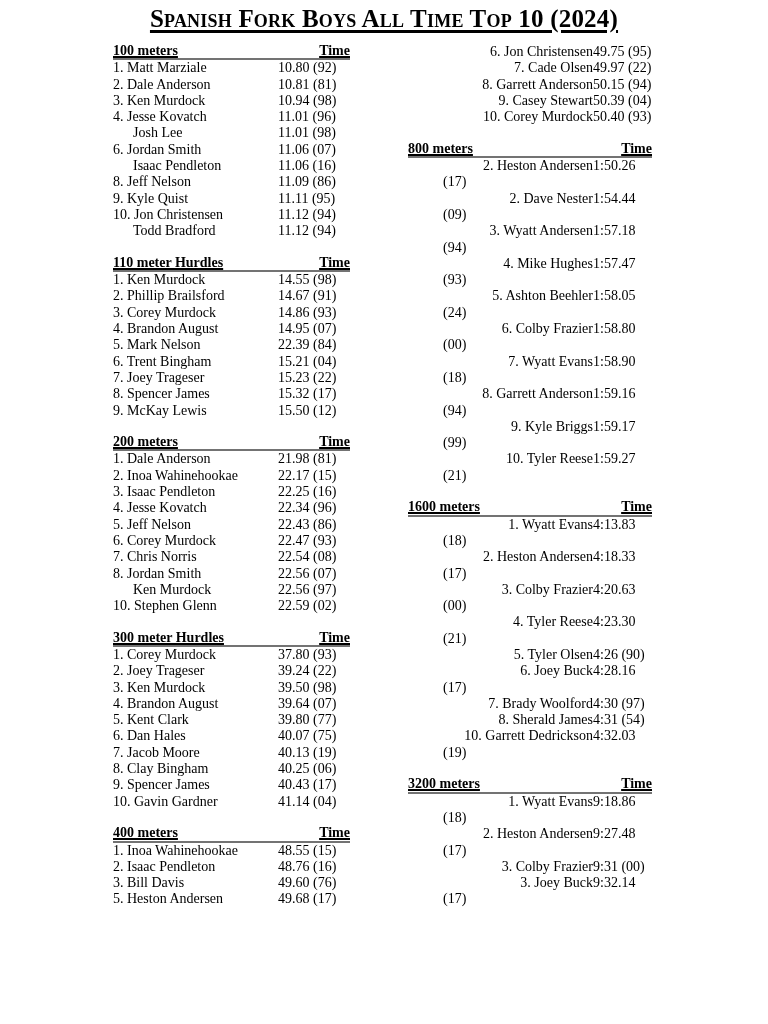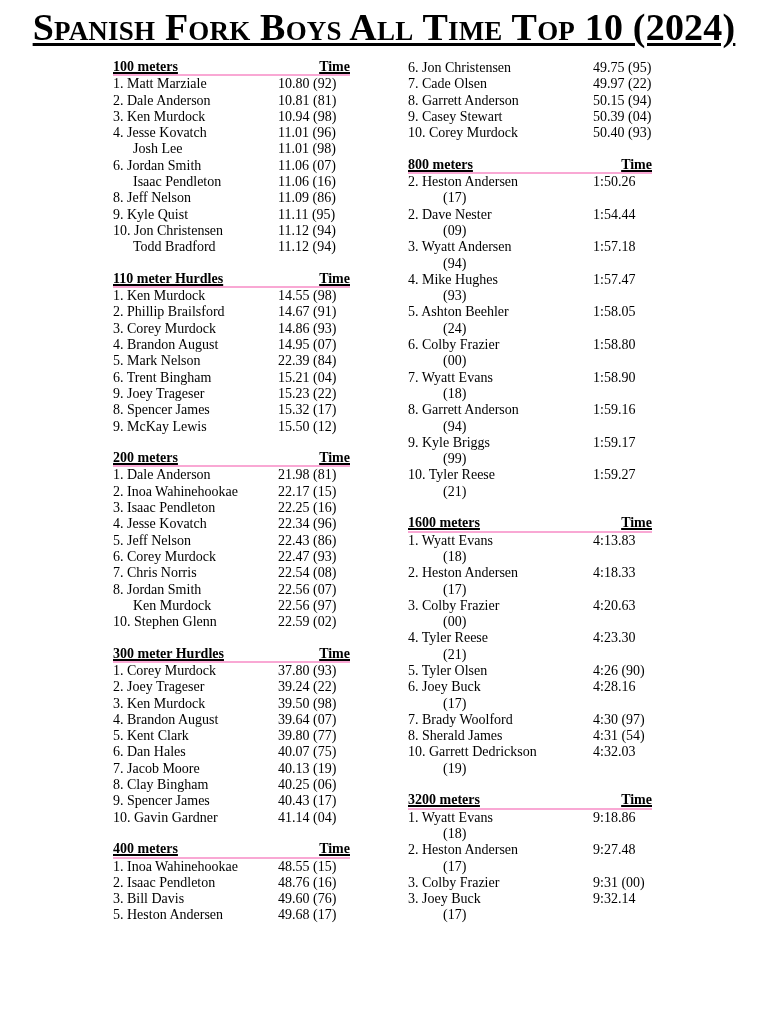--- a/index.html
+++ b/index.html
@@ -12,21 +12,21 @@
     color: #000;
     font-family: "Liberation Serif", serif;
     overflow: hidden;
   }
   .title-wrap {
     text-align: center;
     padding-top: 5px;
   }
   .title {
     display: inline-block;
-    font-size: 38px;
+    font-size: 25px;
     font-weight: 700;
     font-variant: small-caps;
     letter-spacing: 0.2px;
     text-decoration: underline;
     text-decoration-thickness: 2.5px;
     text-underline-offset: 3px;
     white-space: nowrap;
   }
   .cols {
     display: flex;
@@ -37,32 +37,32 @@
     font-size: 14px;
     line-height: 16.3px;
   }
   .col-left  { width: 237px; margin-right: 58px; }
   .col-right { width: 244px; }
   .section { margin-bottom: 16.3px; }
   .hdr {
     display: flex;
     justify-content: space-between;
     font-weight: 700;
-    border-bottom: 2px solid #f9a8d4;
+    border-bottom: 2px solid #737373;
     height: 16.3px;
     line-height: 14.3px;
   }
   .evtname, .timelabel {
     text-decoration: underline;
     text-decoration-thickness: 1.5px;
   }
   .row { display: flex; }
   .nm { white-space: pre; }
   .col-left  .nm { width: 165px; }
-  .col-right .nm { width: 185px; }
+  .col-right .nm { width: 185px; text-align: right; }
   .nm.tie { padding-left: 20px; }
   .tm { white-space: pre; }
   .cont { white-space: pre; margin-left: 35px; }
 </style>
 </head>
 <body>
 
 <div class="page">
   <div class="title-wrap">
     <span class="title">Spanish Fork Boys All Time Top 10 (2024)</span>
@@ -142,21 +142,21 @@
           </div>
           <div class="row">
             <span class="nm">5. Mark Nelson</span>
             <span class="tm">22.39 (84)</span>
           </div>
           <div class="row">
             <span class="nm">6. Trent Bingham</span>
             <span class="tm">15.21 (04)</span>
           </div>
           <div class="row">
-            <span class="nm">9. Joey Trageser</span>
+            <span class="nm">7. Joey Trageser</span>
             <span class="tm">15.23 (22)</span>
           </div>
           <div class="row">
             <span class="nm">8. Spencer James</span>
             <span class="tm">15.32 (17)</span>
           </div>
           <div class="row">
             <span class="nm">9. McKay Lewis</span>
             <span class="tm">15.50 (12)</span>
           </div>

